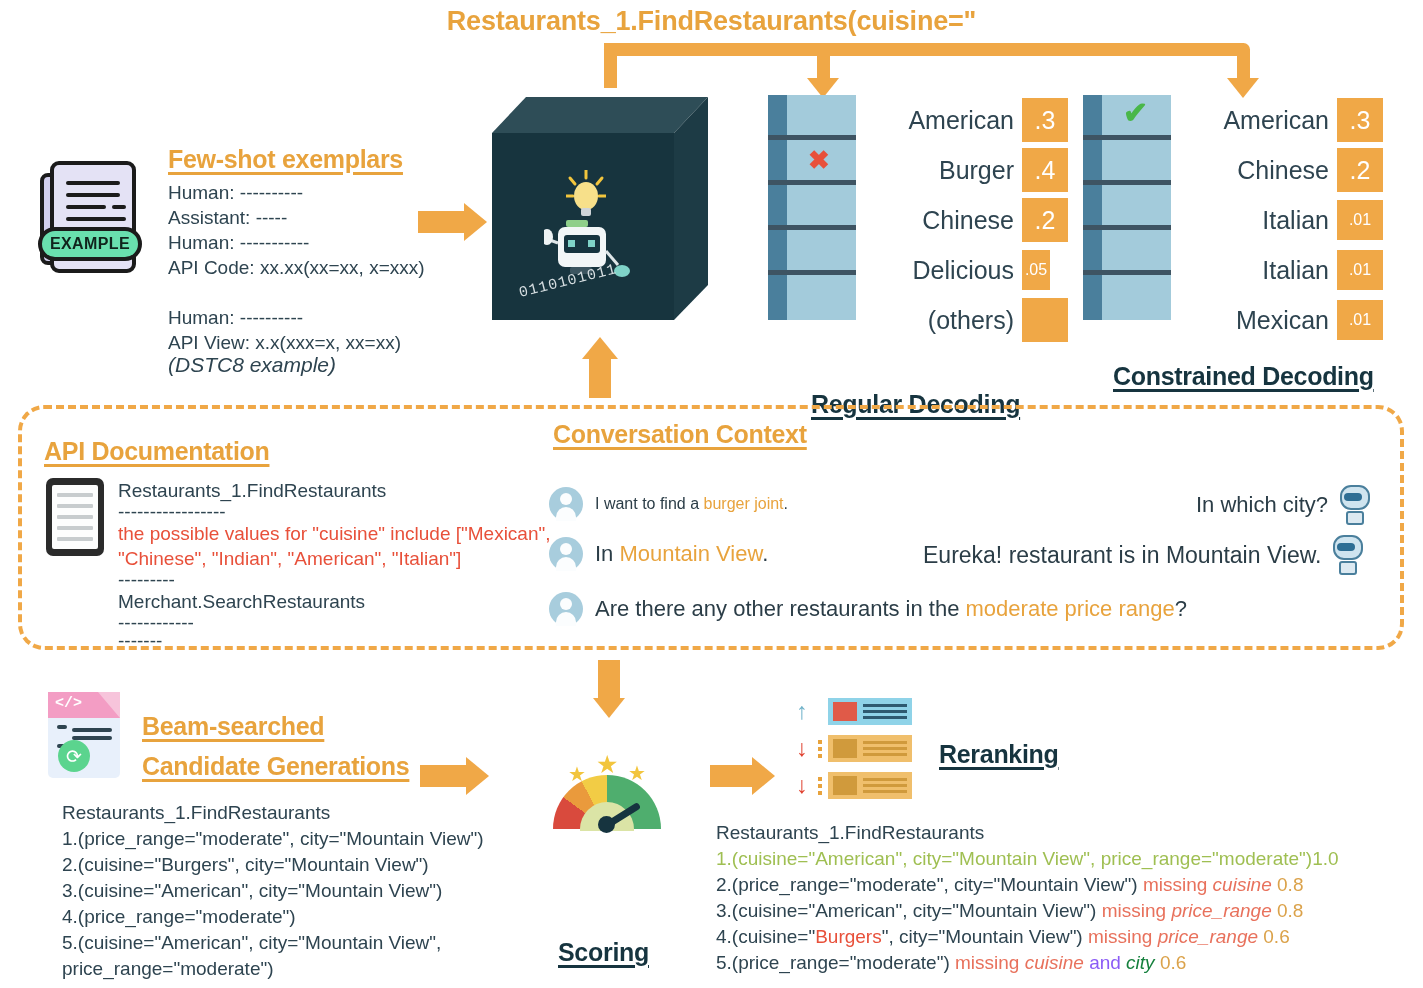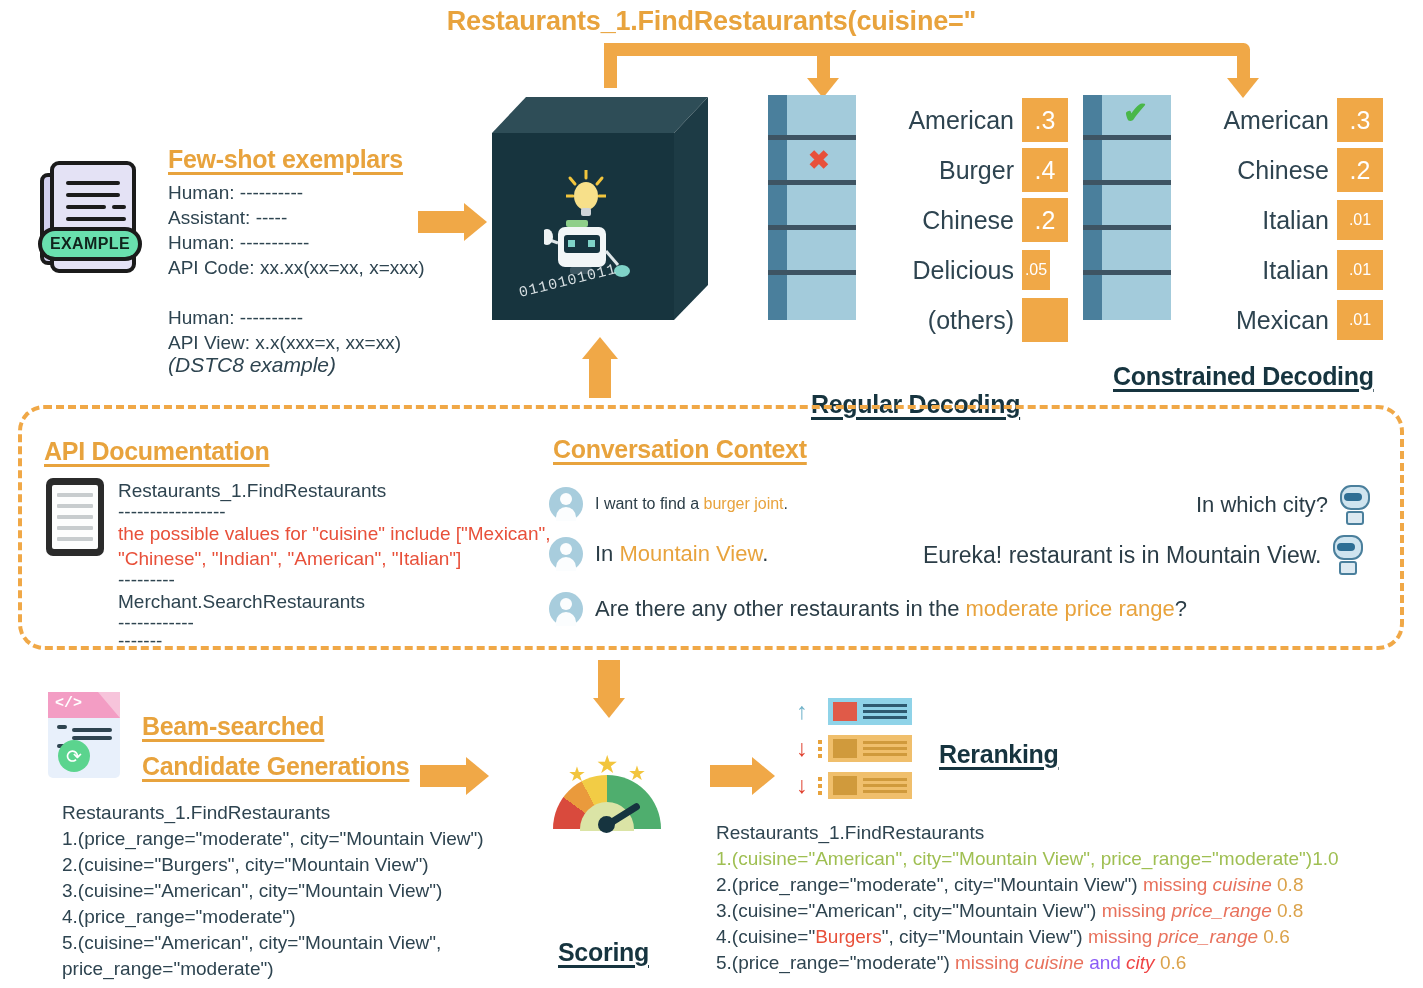--- a/index.html
+++ b/index.html
@@ -285,21 +285,21 @@
     <div class="body-txt">Restaurants_1.FindRestaurants</div>
     <div class="body-txt" style="line-height:18px;">-----------------</div>
     <div class="body-txt red-txt">the possible values for "cuisine" include ["Mexican",</div>
     <div class="body-txt red-txt">"Chinese", "Indian", "American", "Italian"]</div>
     <div class="body-txt" style="line-height:18px;">---------</div>
     <div class="body-txt">Merchant.SearchRestaurants</div>
     <div class="body-txt" style="line-height:18px;">------------</div>
     <div class="body-txt" style="line-height:18px;">-------</div>
   </div>
 
-  <div class="abs hdr-orange" style="left:553px; top:435px;">Conversation Context</div>
+  <div class="abs hdr-orange" style="left:553px; top:420px;">Conversation Context</div>
 
   <div class="abs" style="left:549px; top:487px; display:flex; align-items:center; gap:12px;">
     <div class="av"></div>
     <div style="font-size:16px; white-space:nowrap;">
       <span>I want to find a </span><span class="accent">burger joint</span><span>.</span>
     </div>
   </div>
   <div class="abs" style="left:1196px; top:485px; display:flex; align-items:center; gap:10px;">
     <div style="font-size:22px; white-space:nowrap;">In which city?</div>
     <div class="bot">
@@ -445,17 +445,17 @@
 
     <div class="mono-ish">
       <span>3.</span><span>(cuisine="American", city="Mountain View")</span><span>&nbsp;</span><span style="color:#e8715c;">missing</span><span>&nbsp;</span><span style="color:#e8715c; font-style:italic;">price_range</span><span>&nbsp;</span><span style="color:#dba24a;">0.8</span>
     </div>
 
     <div class="mono-ish">
       <span>4.</span><span>(cuisine="</span><span style="color:#e8503a;">Burgers</span><span>", city="Mountain View")</span><span>&nbsp;</span><span style="color:#e8715c;">missing</span><span>&nbsp;</span><span style="color:#e8715c; font-style:italic;">price_range</span><span>&nbsp;</span><span style="color:#dba24a;">0.6</span>
     </div>
 
     <div class="mono-ish">
-      <span>5.</span><span>(price_range="moderate")</span><span>&nbsp;</span><span style="color:#e8715c;">missing</span><span>&nbsp;</span><span style="color:#e8715c; font-style:italic;">cuisine</span><span>&nbsp;</span><span style="color:#8b5cf6;">and</span><span>&nbsp;</span><span style="color:#ef4444; font-style:italic;">city</span><span>&nbsp;</span><span style="color:#dba24a;">0.6</span>
+      <span>5.</span><span>(price_range="moderate")</span><span>&nbsp;</span><span style="color:#e8715c;">missing</span><span>&nbsp;</span><span style="color:#e8715c; font-style:italic;">cuisine</span><span>&nbsp;</span><span style="color:#8b5cf6;">and</span><span>&nbsp;</span><span style="color:#15803d; font-style:italic;">city</span><span>&nbsp;</span><span style="color:#dba24a;">0.6</span>
     </div>
   </div>
 
 </div>
 
 </body></html>

